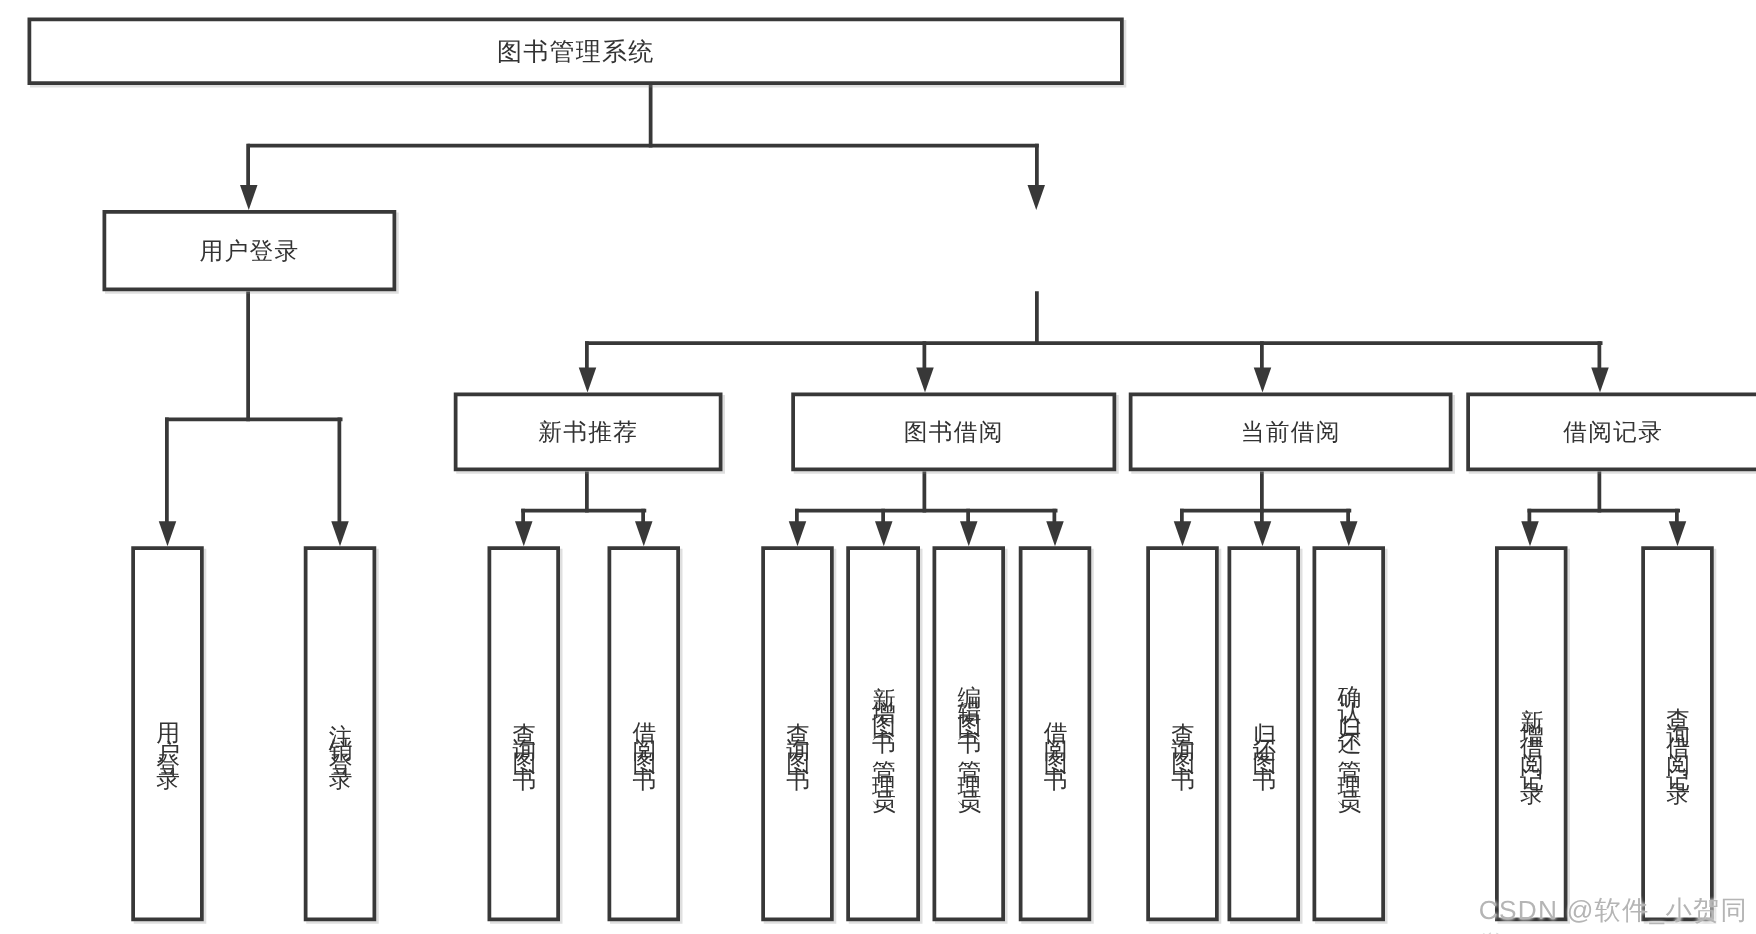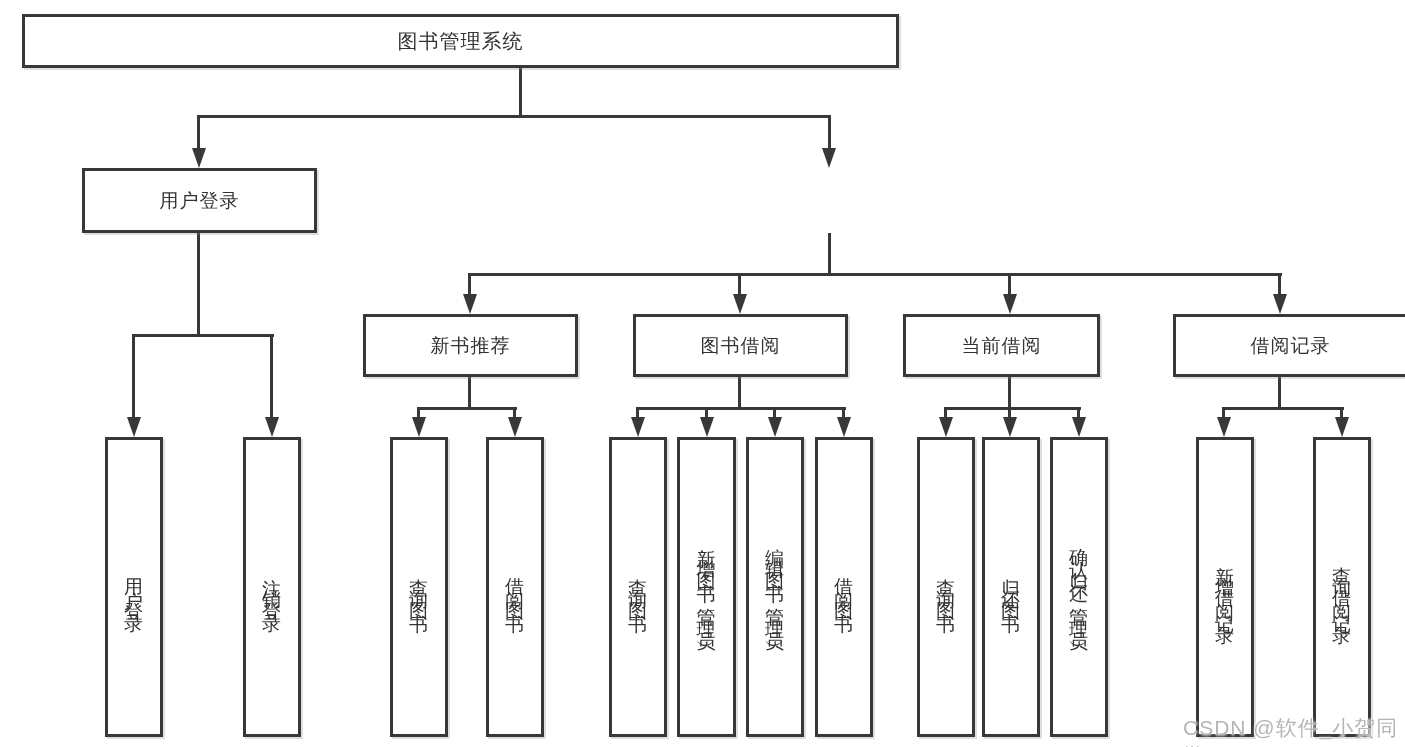--- a/index.html
+++ b/index.html
@@ -100,24 +100,24 @@
     <span>图书管理系统</span>
   </div>
 
   <div class="box box-h" style="left:82px;top:168px;width:235px;height:65px">
     <span>用户登录</span>
   </div>
 
   <div class="box box-h" style="left:363px;top:314px;width:215px;height:63px">
     <span>新书推荐</span>
   </div>
-  <div class="box box-h" style="left:633px;top:314px;width:215px;height:63px">
+  <div class="box box-h" style="left:633px;top:314px;width:260px;height:63px">
     <span>图书借阅</span>
   </div>
-  <div class="box box-h" style="left:903px;top:314px;width:197px;height:63px">
+  <div class="box box-h" style="left:903px;top:314px;width:259px;height:63px">
     <span>当前借阅</span>
   </div>
   <div class="box box-h" style="left:1173px;top:314px;width:235px;height:63px">
     <span>借阅记录</span>
   </div>
 
   <div class="box leaf" style="left:105px">
     <span class="vtext">用户登录</span>
   </div>
   <div class="box leaf" style="left:243px">

